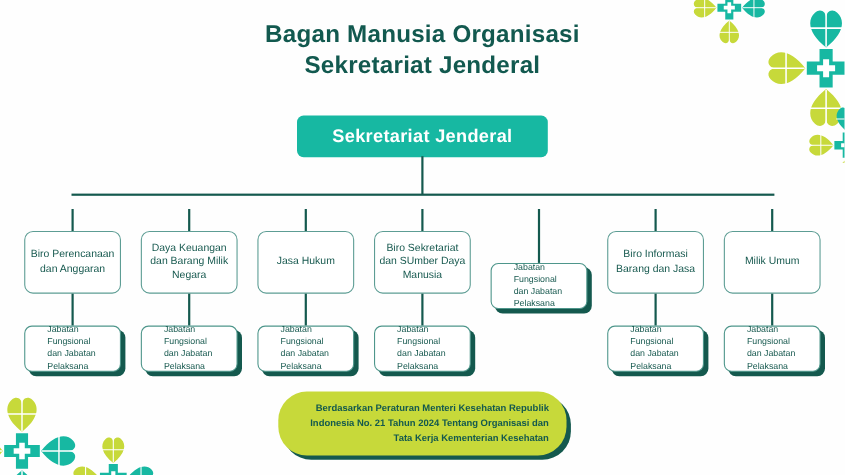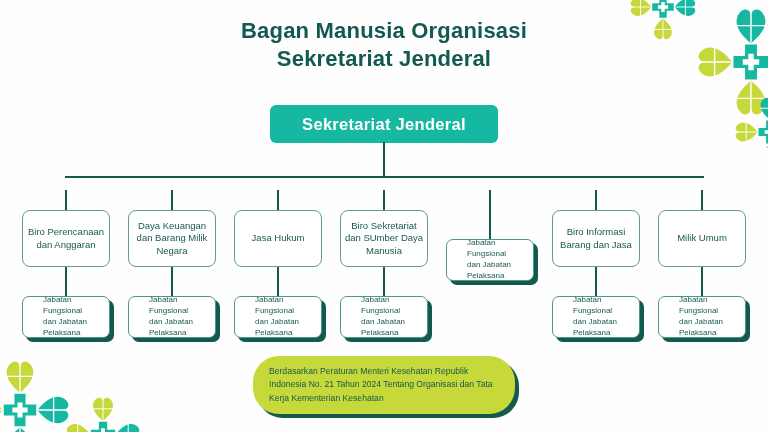--- a/index.html
+++ b/index.html
@@ -36,22 +36,22 @@
   }
   .sub-box{
     width:88px;height:41px;box-sizing:border-box;background:#ffffff;
     border:1.4px solid #4E968B;border-radius:7px;box-shadow:4px 4px 0 #14594E;
     display:flex;align-items:center;justify-content:center;text-align:left;
     color:#17594F;font-size:8px;line-height:1.35;padding:20px;
   }
   .footnote-pill{
     position:absolute;top:356px;left:50%;transform:translateX(-50%);
     width:262px;box-sizing:border-box;background:#C7D93A;border-radius:26px;
-    box-shadow:4px 4px 0 #14594E;color:#14594E;font-size:8.6px;font-weight:400;
-    text-align:left;line-height:1.55;padding:9px 16px;
+    box-shadow:4px 4px 0 #14594E;color:#14594E;font-size:8.6px;font-weight:700;
+    text-align:right;line-height:1.55;padding:9px 16px;
   }
   .corner{position:absolute;pointer-events:none;}
   .corner.tr{top:0;right:0;}
   .corner.bl{bottom:0;left:0;}
   .hidden-defs{position:absolute;width:0;height:0;overflow:hidden;}
 </style>
 </head>
 <body>
 
 <div class="canvas">

